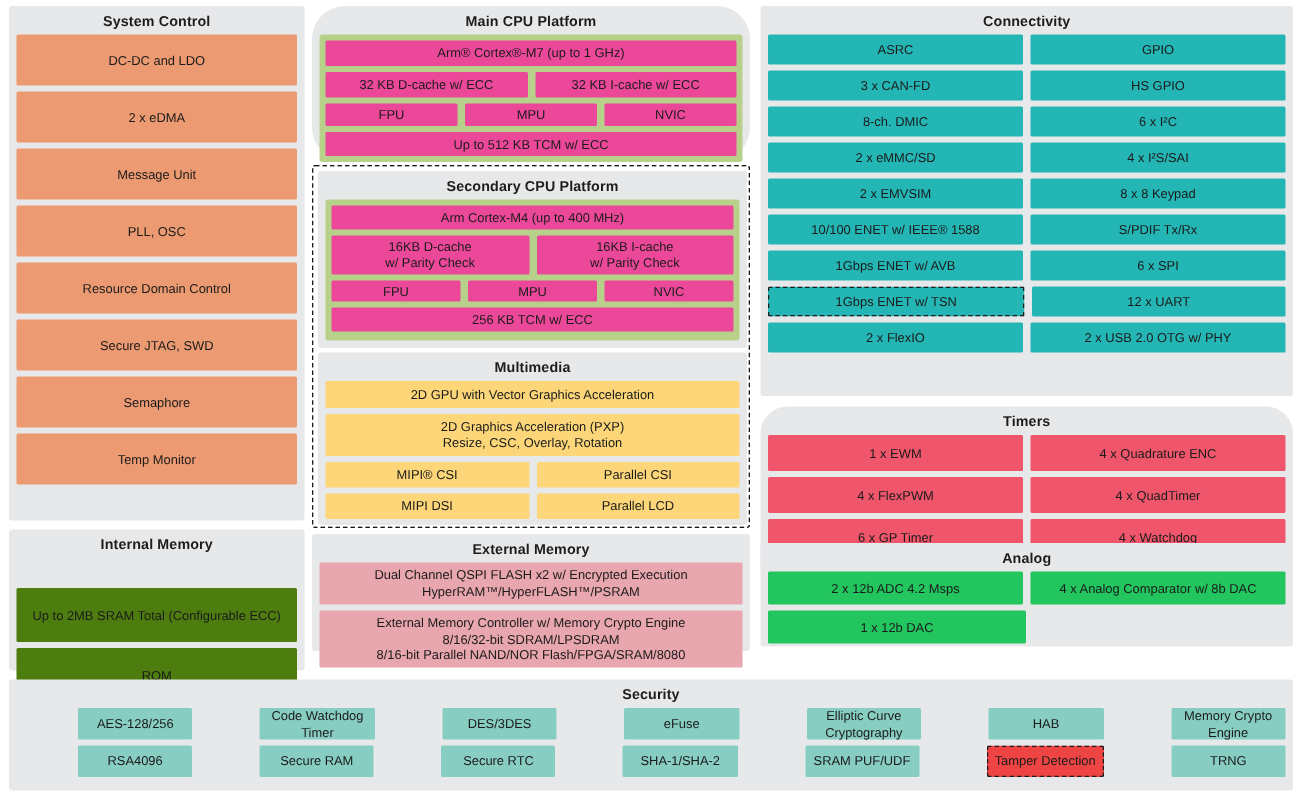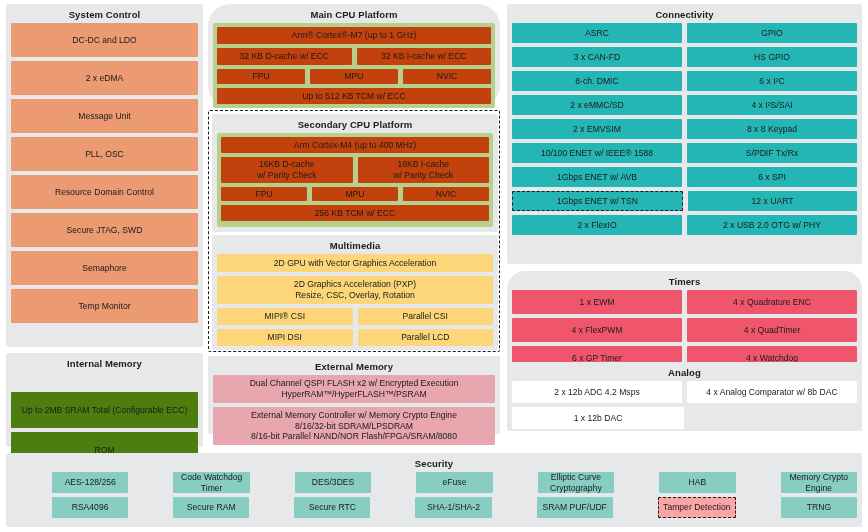--- a/index.html
+++ b/index.html
@@ -48,39 +48,39 @@
   }
   .rows { display: flex; flex-direction: column; gap: 4px; flex: 1; }
   .row2 { display: flex; gap: 5px; }
   .row2 > * { flex: 1; }
 
   
   .c-orange { background: #ec9a72; }
   .c-blue   { background: #4d7c0f; }
   .c-teal   { background: #24b6b4; }
   .c-pink   { background: #f0566b; }
-  .c-purple { background: #ffffff; }
+  .c-purple { background: #22c55e; }
   .c-mint   { background: #87cdc2; margin-left: 41px; }
 
   
   #panel-system-control { left: 6px; top: 4px; width: 197px; height: 343px; }
   #panel-system-control .blk { height: 34px; }
   #panel-internal-memory { left: 6px; top: 353px; width: 197px; height: 94px; gap: 20px; }
   #panel-internal-memory .blk { height: 36px; }
 
   
   #panel-main-cpu { left: 208px; top: 4px; width: 292px; height: 103px; border-radius: 22px; }
   .cpu-shell {
     background: #b7d18a;
     border-radius: 2px;
     padding: 4px;
     display: flex; flex-direction: column; gap: 4px;
     flex: 1;
   }
-  .cpu-shell .blk { background: #c2410c; }
+  .cpu-shell .blk { background: #ec4899; }
 
   #dashed-soc-group {
     position: absolute;
     left: 208px; top: 110px; width: 292px; height: 242px;
     border: 1.4px dashed #1b1b1b;
     border-radius: 2px;
   }
   #panel-secondary-cpu { left: 3px; top: 3px; width: 286px; height: 118px; }
   #panel-multimedia    { left: 3px; top: 124px; width: 286px; height: 115px; }
   #panel-multimedia .blk { background: #fcd678; }
@@ -97,21 +97,21 @@
   #panel-analog .blk { height: 22px; }
 
   
   #panel-security { left: 6px; top: 453px; width: 856px; height: 74px; }
   .sec-grid { display: flex; flex-direction: column; gap: 4px; flex: 1; }
   .sec-row { display: flex; gap: 4px; }
   .sec-row > * { flex: 1; height: 21px; }
 
   .dashed-cell {
     border: 1.3px dashed #1b1b1b;
-    background: #fca5a5;
+    background: #ef4444;
   }
 </style>
 </head>
 <body>
 
 <div class="canvas">
 
   <div class="panel" id="panel-system-control">
     <div class="panel-title">System Control</div>
     <div class="rows">

